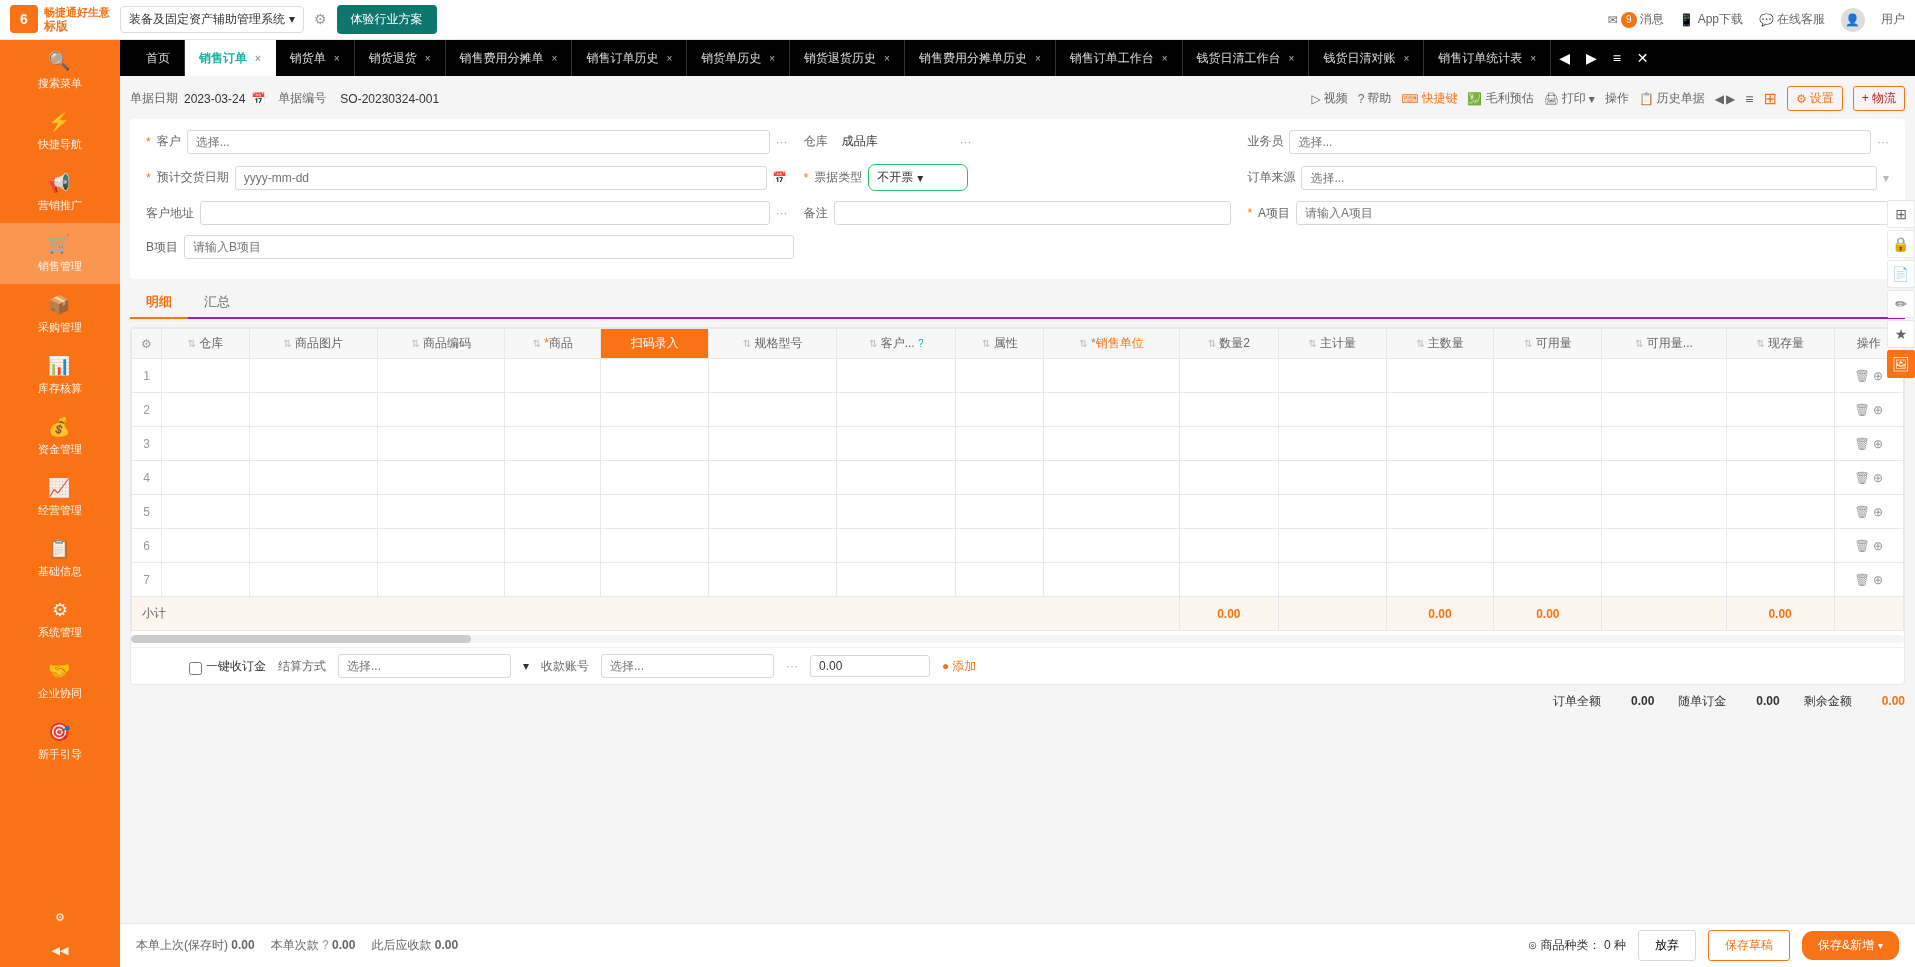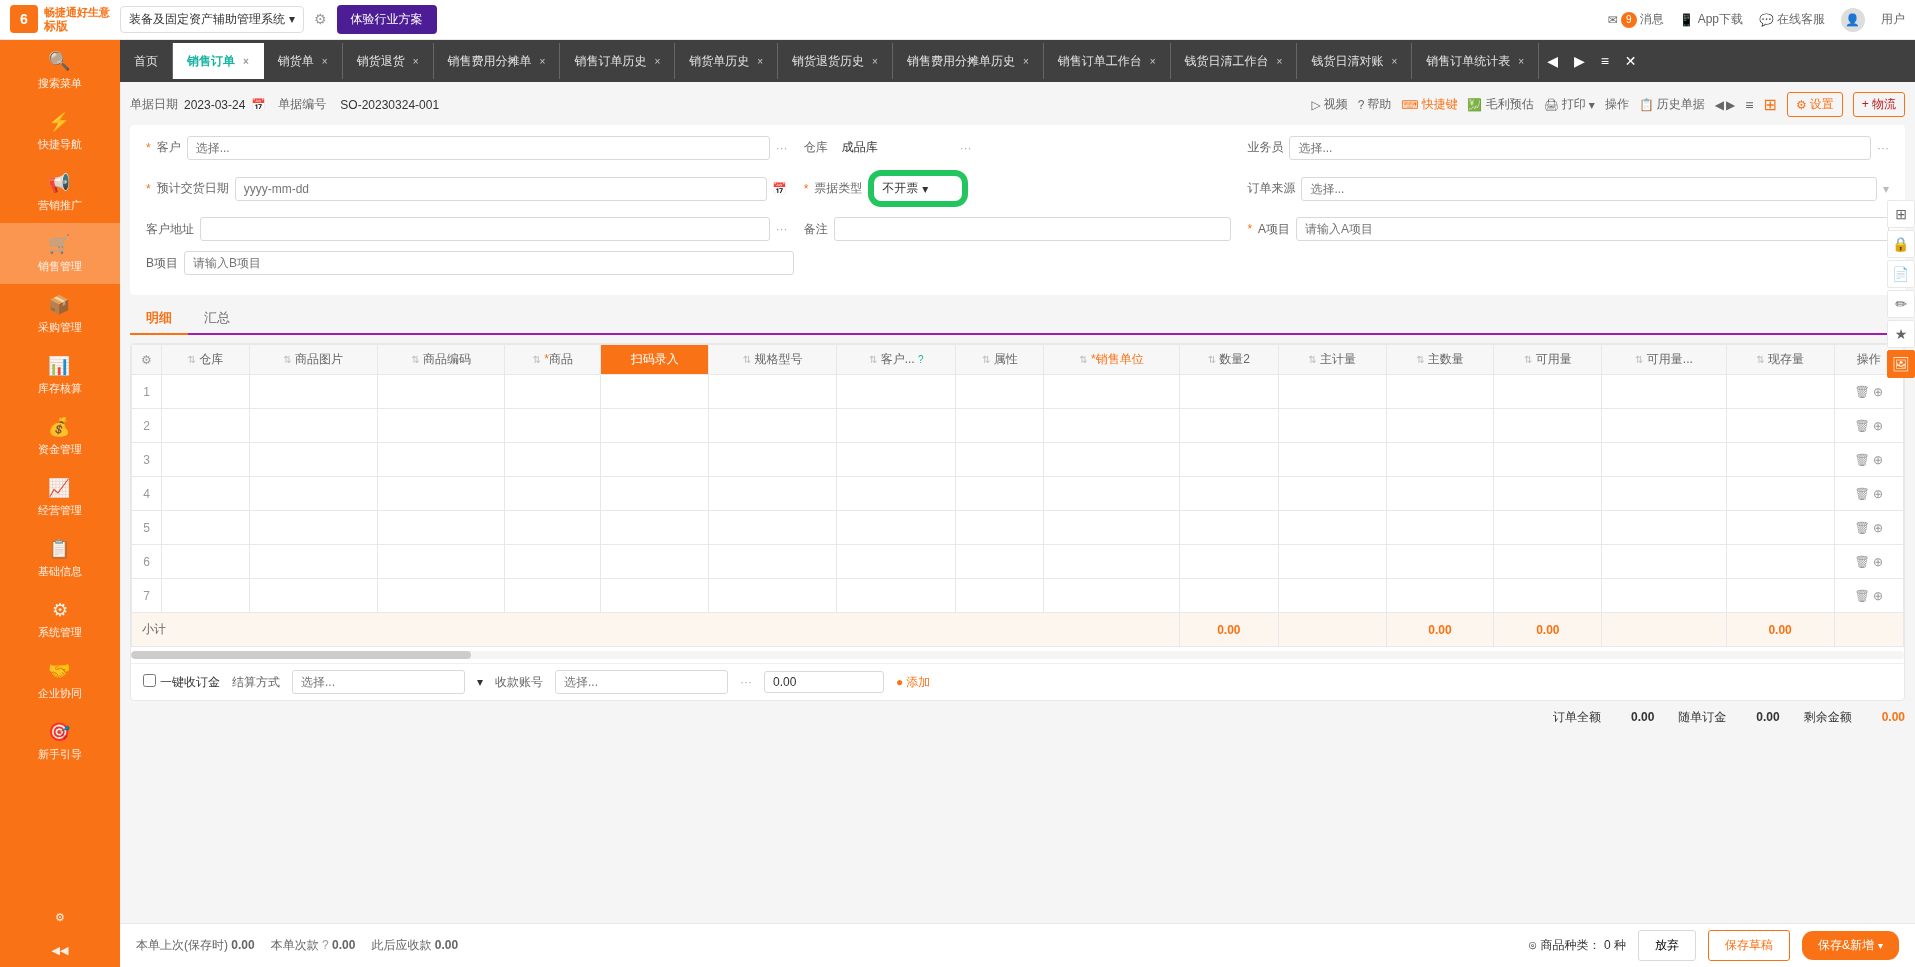--- a/index.html
+++ b/index.html
@@ -4,30 +4,30 @@
   <style>
     * { box-sizing: border-box; margin: 0; padding: 0; }
     body { font-family: 'Microsoft YaHei', Arial, sans-serif; font-size: 12px; background: #f0f2f5; color: #333; overflow: hidden; }
 
     
     .app-container { display: flex; flex-direction: column; height: 967px; width: 1915px; }
     .top-bar { height: 40px; background: #fff; border-bottom: 1px solid #e8e8e8; display: flex; align-items: center; padding: 0 10px; justify-content: space-between; flex-shrink: 0; }
     .main-area { display: flex; flex: 1; overflow: hidden; }
     .sidebar { width: 120px; background: #f97316; display: flex; flex-direction: column; flex-shrink: 0; }
     .content-area { flex: 1; display: flex; flex-direction: column; overflow: hidden; }
-    .tab-bar { height: 42px; background: #404040; display: flex; align-items: center; flex-shrink: 0; overflow: hidden; }
+    .tab-bar { height: 36px; background: #000000; display: flex; align-items: center; flex-shrink: 0; overflow: hidden; padding-left: 12px; }
     .page-content { flex: 1; background: #f5f5f5; overflow-y: auto; padding: 10px; }
 
     
     .top-bar-left { display: flex; align-items: center; gap: 10px; }
     .app-logo { display: flex; align-items: center; gap: 6px; }
     .logo-icon { width: 28px; height: 28px; background: #f97316; border-radius: 4px; display: flex; align-items: center; justify-content: center; color: white; font-size: 14px; font-weight: bold; }
     .logo-text { font-size: 11px; color: #f97316; font-weight: bold; line-height: 1.3; }
     .system-selector { display: flex; align-items: center; gap: 4px; padding: 4px 8px; border: 1px solid #ddd; border-radius: 4px; cursor: pointer; background: #fff; font-size: 12px; }
-    .solution-btn { background: #4c1d95; color: white; border: none; padding: 6px 14px; border-radius: 4px; cursor: pointer; font-size: 12px; }
+    .solution-btn { background: #0f766e; color: white; border: none; padding: 6px 14px; border-radius: 4px; cursor: pointer; font-size: 12px; }
     .top-bar-right { display: flex; align-items: center; gap: 16px; font-size: 12px; color: #666; }
     .top-bar-right span { cursor: pointer; display: flex; align-items: center; gap: 3px; }
     .badge { background: #f97316; color: white; border-radius: 50%; width: 16px; height: 16px; font-size: 10px; display: inline-flex; align-items: center; justify-content: center; }
     .sidebar-item { display: flex; flex-direction: column; align-items: center; padding: 10px 4px; cursor: pointer; color: rgba(255,255,255,0.9); font-size: 11px; gap: 4px; }
     .sidebar-item.active { background: rgba(255,255,255,0.25); }
     .sidebar-icon { font-size: 18px; }
     .sidebar-search { display: flex; flex-direction: column; align-items: center; padding: 10px 4px; cursor: pointer; color: rgba(255,255,255,0.9); font-size: 11px; gap: 4px; }
     .sidebar-bottom { margin-top: auto; }
     .sidebar-settings { display: flex; flex-direction: column; align-items: center; padding: 10px 4px; cursor: pointer; color: rgba(255,255,255,0.9); font-size: 11px; gap: 4px; }
     .sidebar-collapse { display: flex; flex-direction: column; align-items: center; padding: 10px 4px; cursor: pointer; color: rgba(255,255,255,0.9); font-size: 11px; gap: 4px; }
@@ -82,21 +82,21 @@
     .right-sidebar-btn { background: #fff; border: 1px solid #e8e8e8; width: 28px; height: 28px; display: flex; align-items: center; justify-content: center; cursor: pointer; font-size: 14px; color: #666; border-radius: 2px; }
 
     
     .header-toolbar { display: flex; align-items: center; justify-content: space-between; margin-bottom: 8px; }
     .header-actions { display: flex; align-items: center; gap: 10px; font-size: 12px; color: #666; }
     .header-action-btn { display: flex; align-items: center; gap: 3px; cursor: pointer; }
     .icon-orange { color: #f97316; }
 
     
     .payment-row { display: flex; align-items: center; gap: 12px; padding: 6px 0; }
-    .payment-checkbox { display: flex; align-items: flex-start; gap: 4px; }
+    .payment-checkbox { display: flex; align-items: flex-end; gap: 4px; margin-left: 46px; }
     .payment-input { border: 1px solid #d9d9d9; border-radius: 3px; padding: 4px 8px; font-size: 12px; min-width: 80px; }
     .add-btn { display: flex; align-items: center; gap: 3px; color: #f97316; cursor: pointer; font-size: 12px; }
 
     .scrollbar-x { height: 8px; background: #f5f5f5; border-radius: 4px; margin: 4px 0; overflow: hidden; }
     .scrollbar-x-thumb { height: 8px; width: 340px; background: #ccc; border-radius: 4px; cursor: pointer; }
     .date-icon { color: #999; cursor: pointer; }
 
     .setting-btn { color: #f97316; cursor: pointer; font-size: 12px; display: flex; align-items: center; gap: 3px; border: 1px solid #f97316; padding: 3px 8px; border-radius: 3px; }
     .add-col-btn { color: #b91c1c; cursor: pointer; font-size: 12px; display: flex; align-items: center; gap: 3px; border: 1px solid #f97316; padding: 3px 8px; border-radius: 3px; }
   </style>
@@ -344,21 +344,21 @@
           <div class="form-row">
             <div class="form-field" style="flex:1.5;">
               <span class="required-star">*</span>
               <span class="form-label">预计交货日期</span>
               <input class="form-input" type="text" placeholder="yyyy-mm-dd" style="flex: 1 1 0%;">
               <span class="date-icon">📅</span>
             </div>
             <div class="form-field" style="flex:1;">
               <span class="required-star">*</span>
               <span class="form-label">票据类型</span>
-              <span class="form-input" style="border:6px solid #22c55e;border-radius:13px;padding:4px 24px 4px 8px;display:inline-flex;align-items:center;gap:4px;min-width:100px;">
+              <span class="form-input" style="border:1px solid #22c55e;border-radius:7px;padding:4px 24px 4px 8px;display:inline-flex;align-items:center;gap:4px;min-width:100px;">
                 <span>不开票</span>
                 <span>▾</span>
               </span>
             </div>
             <div class="form-field" style="flex:1.5;">
               <span class="form-label">订单来源</span>
               <input class="form-input placeholder" type="text" placeholder="选择..." style="flex: 1 1 0%;">
               <span style="color:#bbb;cursor:pointer;">▾</span>
             </div>
           </div>

